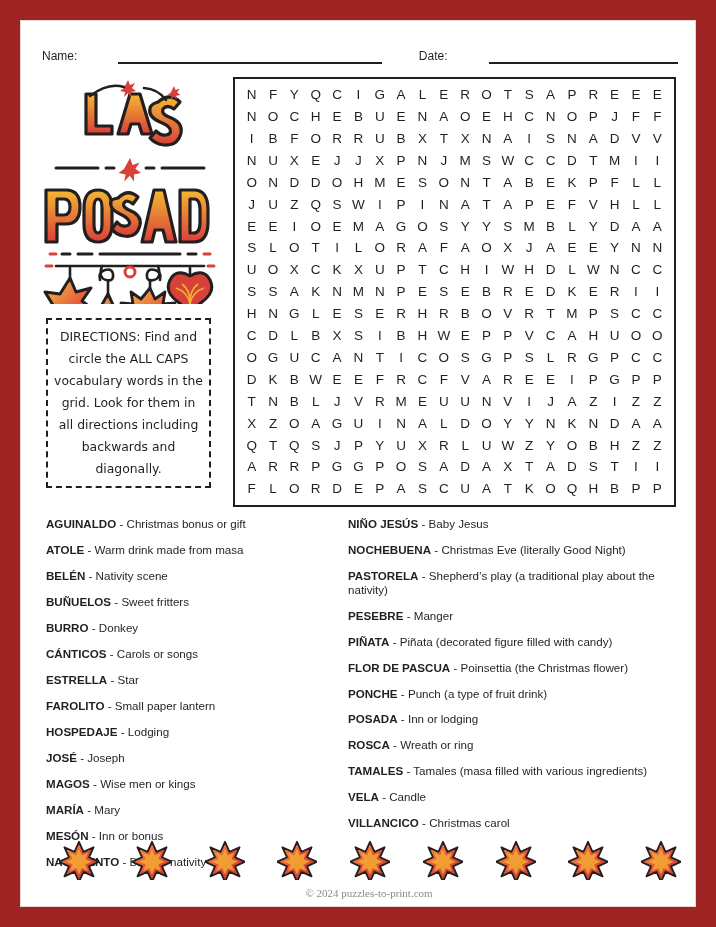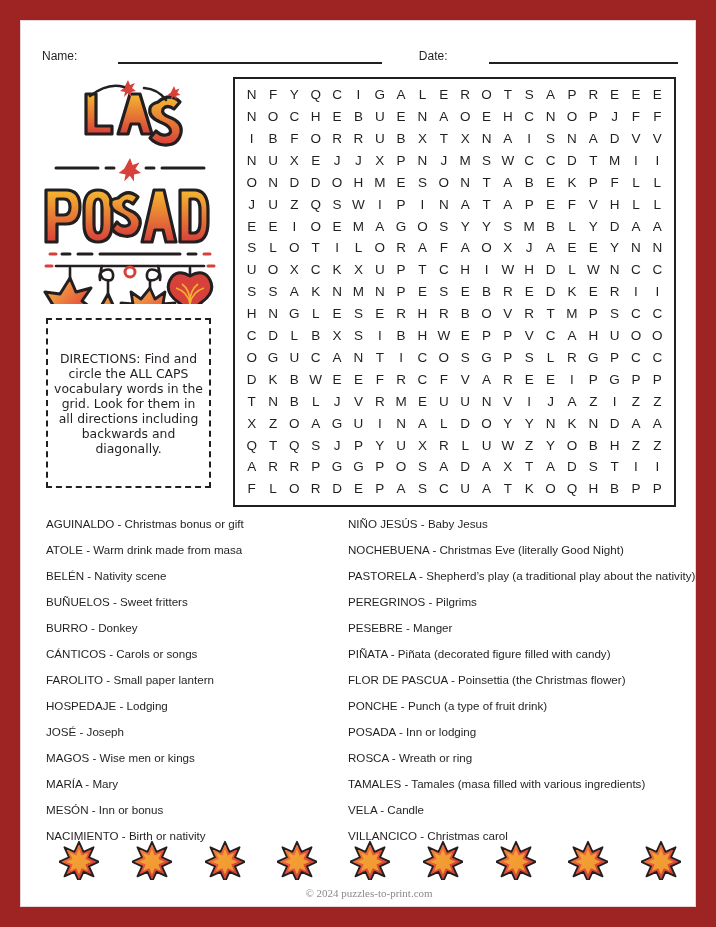--- a/index.html
+++ b/index.html
@@ -40,21 +40,21 @@
   
   #directions {
     position: absolute; left: 26px; top: 298px;
     width: 165px; height: 170px;
     border: 2px dashed #231f20;
     display: flex; align-items: center; justify-content: center;
     padding: 4px 5px;
   }
   #directionsText {
     font-family: "DejaVu Sans", sans-serif;
-    font-size: 12.4px; line-height: 15px;
+    font-size: 12.4px; line-height: 22px;
     text-align: center; color: #231f20;
   }
 
   
   #gridBox {
     position: absolute; left: 213px; top: 57px;
     width: 443px; height: 430px;
     border: 2px solid #231f20;
     background: #fff;
     padding: 5px 6px;
@@ -80,21 +80,21 @@
   }
   .col { padding-top: 2px; }
   #colLeft  { width: 310px; padding-left: 26px; }
   #colRight { width: 366px; padding-left: 18px; }
   .entry {
     font-size: 11.6px;
     line-height: 13.6px;
     margin-bottom: 12.4px;
     color: #231f20;
   }
-  .term { font-weight: normal; }
+  .term { font-weight: bold; }
   .sep  { font-weight: normal; }
   .def  { }
 
   
   #footer {
     position: absolute; left: 11px; bottom: 8px; width: 676px;
   }
   #starRow {
     display: flex; justify-content: space-between;
     padding: 0 26px 0 28px;
@@ -600,33 +600,33 @@
   </div>
 
   <div id="lists">
     <div class="col" id="colLeft">
         <div class="entry"><span class="term">AGUINALDO</span><span class="sep"> - </span><span class="def">Christmas bonus or gift</span></div>
         <div class="entry"><span class="term">ATOLE</span><span class="sep"> - </span><span class="def">Warm drink made from masa</span></div>
         <div class="entry"><span class="term">BELÉN</span><span class="sep"> - </span><span class="def">Nativity scene</span></div>
         <div class="entry"><span class="term">BUÑUELOS</span><span class="sep"> - </span><span class="def">Sweet fritters</span></div>
         <div class="entry"><span class="term">BURRO</span><span class="sep"> - </span><span class="def">Donkey</span></div>
         <div class="entry"><span class="term">CÁNTICOS</span><span class="sep"> - </span><span class="def">Carols or songs</span></div>
+        <div class="entry"><span class="term">ESTRELLA</span><span class="sep"> - </span><span class="def">Star</span></div>
         <div class="entry"><span class="term">FAROLITO</span><span class="sep"> - </span><span class="def">Small paper lantern</span></div>
         <div class="entry"><span class="term">HOSPEDAJE</span><span class="sep"> - </span><span class="def">Lodging</span></div>
         <div class="entry"><span class="term">JOSÉ</span><span class="sep"> - </span><span class="def">Joseph</span></div>
         <div class="entry"><span class="term">MAGOS</span><span class="sep"> - </span><span class="def">Wise men or kings</span></div>
         <div class="entry"><span class="term">MARÍA</span><span class="sep"> - </span><span class="def">Mary</span></div>
         <div class="entry"><span class="term">MESÓN</span><span class="sep"> - </span><span class="def">Inn or bonus</span></div>
         <div class="entry"><span class="term">NACIMIENTO</span><span class="sep"> - </span><span class="def">Birth or nativity</span></div>
       </div>
     <div class="col" id="colRight">
         <div class="entry"><span class="term">NIÑO JESÚS</span><span class="sep"> - </span><span class="def">Baby Jesus</span></div>
         <div class="entry"><span class="term">NOCHEBUENA</span><span class="sep"> - </span><span class="def">Christmas Eve (literally Good Night)</span></div>
         <div class="entry"><span class="term">PASTORELA</span><span class="sep"> - </span><span class="def">Shepherd’s play (a traditional play about the nativity)</span></div>
-        <div class="entry"><span class="term">PEREGRINOS</span><span class="sep"> - </span><span class="def">Pilgrims</span></div>
         <div class="entry"><span class="term">PESEBRE</span><span class="sep"> - </span><span class="def">Manger</span></div>
         <div class="entry"><span class="term">PIÑATA</span><span class="sep"> - </span><span class="def">Piñata (decorated figure filled with candy)</span></div>
         <div class="entry"><span class="term">FLOR DE PASCUA</span><span class="sep"> - </span><span class="def">Poinsettia (the Christmas flower)</span></div>
         <div class="entry"><span class="term">PONCHE</span><span class="sep"> - </span><span class="def">Punch (a type of fruit drink)</span></div>
         <div class="entry"><span class="term">POSADA</span><span class="sep"> - </span><span class="def">Inn or lodging</span></div>
         <div class="entry"><span class="term">ROSCA</span><span class="sep"> - </span><span class="def">Wreath or ring</span></div>
         <div class="entry"><span class="term">TAMALES</span><span class="sep"> - </span><span class="def">Tamales (masa filled with various ingredients)</span></div>
         <div class="entry"><span class="term">VELA</span><span class="sep"> - </span><span class="def">Candle</span></div>
         <div class="entry"><span class="term">VILLANCICO</span><span class="sep"> - </span><span class="def">Christmas carol</span></div>
       </div>

